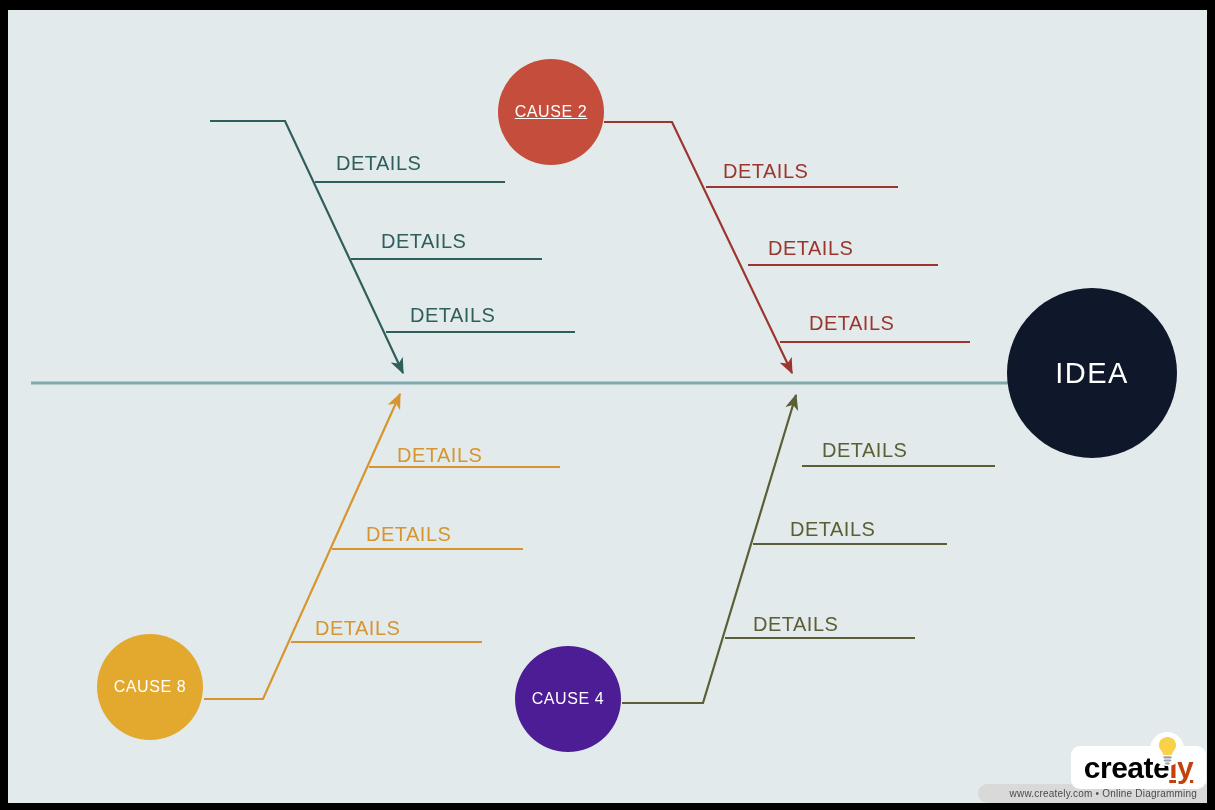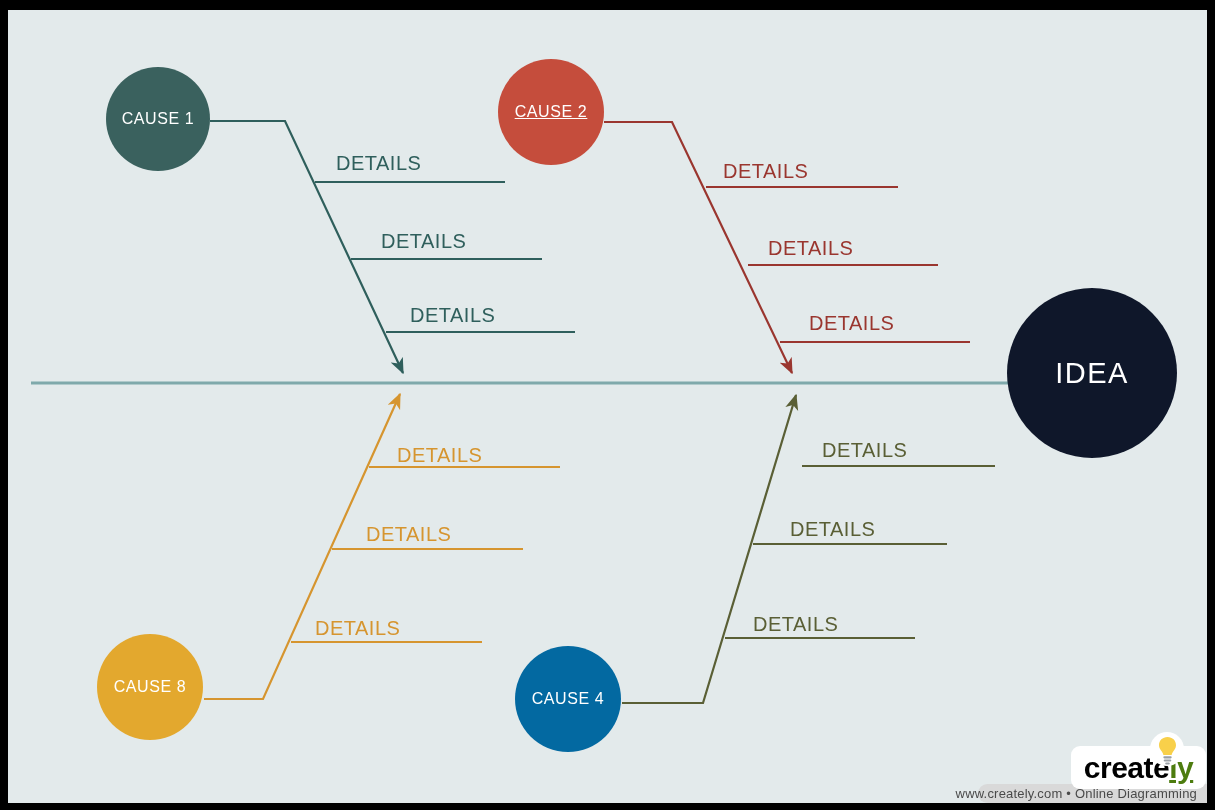--- a/index.html
+++ b/index.html
@@ -25,21 +25,21 @@
   .details-label {
     position:absolute; font-size:20px; letter-spacing:0.5px; white-space:nowrap;
   }
 
   
   .footer-bar {
     position:absolute; left:978px; top:784px; width:229px; height:19px;
     background:#d9d9d9; border-radius:10px 0 0 10px;
     display:flex; align-items:center; justify-content:flex-end;
     padding-right:10px;
-    font-size:13px; color:#4a4a4a; letter-spacing:0.2px; white-space:nowrap;
+    font-size:10px; color:#4a4a4a; letter-spacing:0.2px; white-space:nowrap;
   }
   .logo-plate {
     position:absolute; left:1071px; top:746px; width:135px; height:43px;
     background:#ffffff; border-radius:9px;
     display:flex; align-items:center; justify-content:center;
   }
   .logo-text {
     font-size:30px; font-weight:700; letter-spacing:-0.5px; line-height:43px;
     white-space:nowrap;
   }
@@ -89,30 +89,27 @@
       <line x1="369" y1="467" x2="560" y2="467" stroke-width="2" style="stroke: rgb(214, 149, 47);"></line>
       <line x1="332" y1="549" x2="523" y2="549" stroke-width="2" style="stroke: rgb(214, 149, 47);"></line>
       <line x1="291" y1="642" x2="482" y2="642" stroke-width="2" style="stroke: rgb(214, 149, 47);"></line>
 
       <polyline points="622,703 703,703 796,395" fill="none" stroke-width="2.2" marker-end="url(#arrow-c4)" style="stroke: rgb(90, 95, 53);"></polyline>
       <line x1="802" y1="466" x2="995" y2="466" stroke-width="2" style="stroke: rgb(90, 95, 53);"></line>
       <line x1="753" y1="544" x2="947" y2="544" stroke-width="2" style="stroke: rgb(90, 95, 53);"></line>
       <line x1="725" y1="638" x2="915" y2="638" stroke-width="2" style="stroke: rgb(90, 95, 53);"></line>
     </svg>
 
-    <div class="circle" style="left: 106px; top: 67px; width: 104px; height: 104px; background-color: rgb(58, 97, 94);">
-      <span>CAUSE 1</span>
-    </div>
     <div class="circle" style="left: 498px; top: 59px; width: 106px; height: 106px; background-color: rgb(197, 77, 60); text-decoration: underline;">
       <span>CAUSE 2</span>
     </div>
     <div class="circle" style="left: 97px; top: 634px; width: 106px; height: 106px; background-color: rgb(227, 168, 46);">
       <span>CAUSE 8</span>
     </div>
-    <div class="circle" style="left: 515px; top: 646px; width: 106px; height: 106px; background-color: #0369a1;">
+    <div class="circle" style="left: 515px; top: 646px; width: 106px; height: 106px; background-color: #4c1d95;">
       <span>CAUSE 4</span>
     </div>
 
     <div class="circle idea-circle" style="left: 1007px; top: 288px; width: 170px; height: 170px; background-color: #0f172a; color: rgb(255, 255, 255);">
       <span>IDEA</span>
     </div>
 
     <div class="details-label" style="left: 336px; top: 152px; color: rgb(47, 95, 92);">DETAILS</div>
     <div class="details-label" style="left: 381px; top: 230px; color: rgb(47, 95, 92);">DETAILS</div>
     <div class="details-label" style="left: 410px; top: 304px; color: rgb(47, 95, 92);">DETAILS</div>
@@ -127,21 +124,21 @@
 
     <div class="details-label" style="left: 822px; top: 439px; color: rgb(90, 95, 53);">DETAILS</div>
     <div class="details-label" style="left: 790px; top: 518px; color: rgb(90, 95, 53);">DETAILS</div>
     <div class="details-label" style="left: 753px; top: 613px; color: rgb(90, 95, 53);">DETAILS</div>
 
     <div class="footer-bar">
       <span>www.creately.com • Online Diagramming</span>
     </div>
     <div class="logo-plate">
       <div class="logo-text">
-        <span style="color: #000000;">create</span><span style="color: #4d7c0f; text-decoration: underline;">ly</span>
+        <span style="color: #000000;">create</span><span style="color: #c2410c; text-decoration: underline;">ly</span>
       </div>
     </div>
     <div class="bulb-halo"></div>
     <svg class="bulb-svg" width="27" height="32" viewBox="0 0 27 32">
       <path d="M13.5,2 C8.5,2 5,5.6 5,10.2 C5,13 6.6,14.9 7.8,16.6 C8.6,17.7 9.2,18.8 9.4,20 L17.6,20 C17.8,18.8 18.4,17.7 19.2,16.6 C20.4,14.9 22,13 22,10.2 C22,5.6 18.5,2 13.5,2 Z" style="fill: rgb(248, 208, 74);"></path>
       <rect x="9.3" y="21.2" width="8.4" height="2.2" rx="1.1" style="fill: rgb(154, 160, 166);"></rect>
       <rect x="9.7" y="24.4" width="7.6" height="2.2" rx="1.1" style="fill: rgb(154, 160, 166);"></rect>
       <rect x="11.2" y="27.6" width="4.6" height="1.9" rx="0.95" style="fill: rgb(154, 160, 166);"></rect>
     </svg>
 

